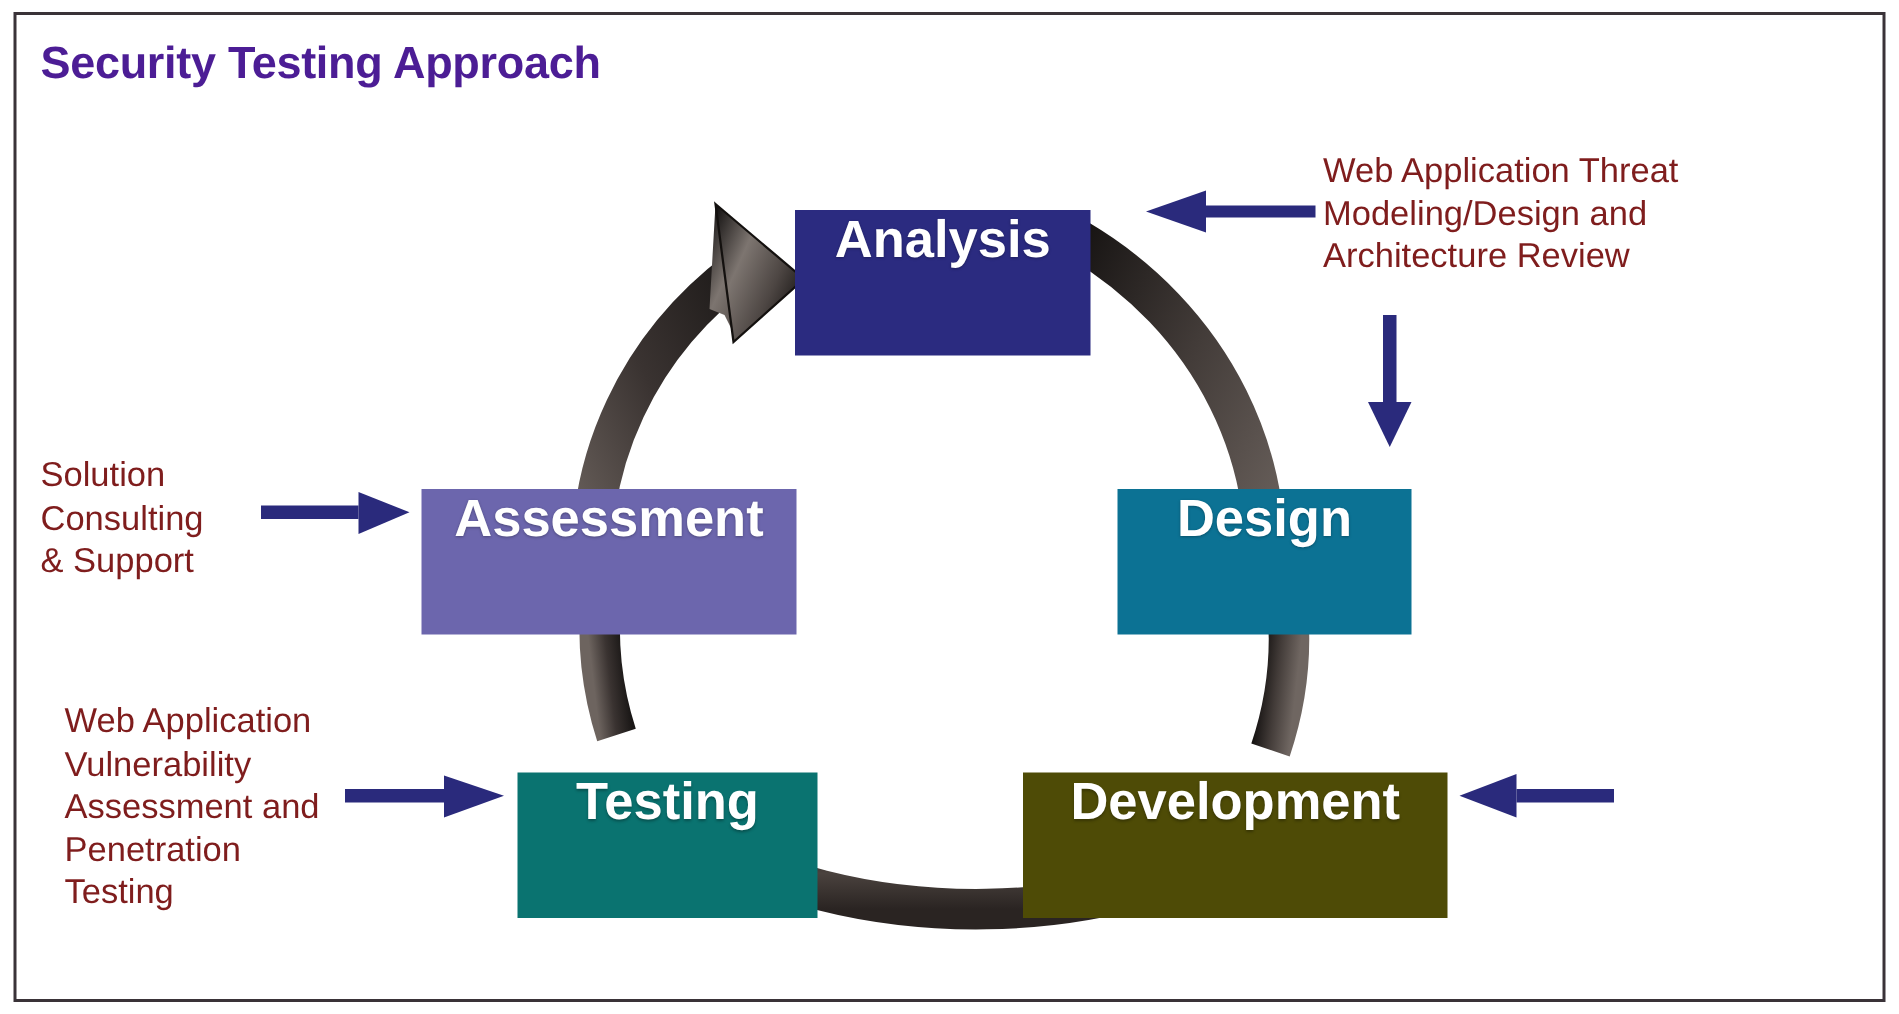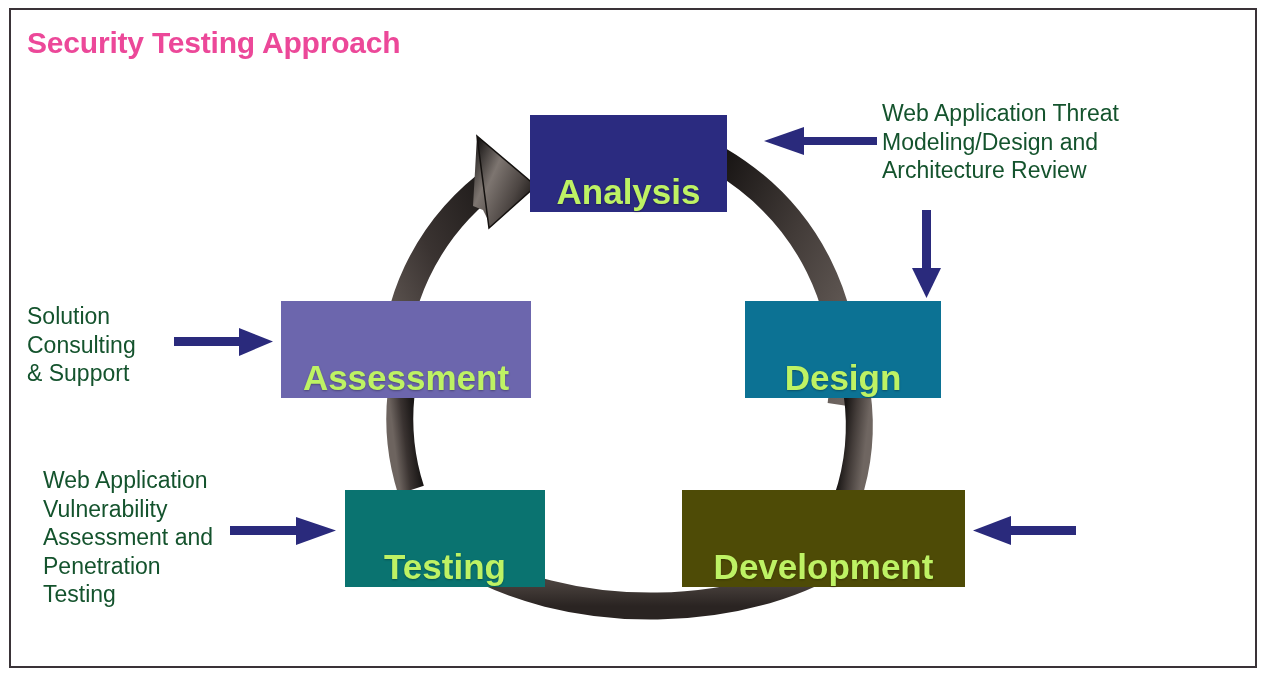--- a/index.html
+++ b/index.html
@@ -21,60 +21,61 @@
     border: 2px solid #3a3338;
     background: #ffffff;
   }
 
   #title {
     position: absolute;
     left: 16px;
     top: 16px;
     font-size: 30px;
     font-weight: bold;
-    color: #ec4899;
+    color: #4c1d95;
     letter-spacing: -0.2px;
     white-space: nowrap;
   }
 
   
   #ring-layer {
     position: absolute;
     left: 0; top: 0;
     width: 1248px; height: 660px;
     pointer-events: none;
   }
 
   
   .stage {
     position: absolute;
     display: flex;
-    align-items: flex-end;
+    align-items: flex-start;
     justify-content: center;
-    color: #bef264;
+    color: #ffffff;
     font-weight: bold;
     letter-spacing: 0px;
     text-shadow: 0 1px 2px rgba(0,0,0,0.30);
+    margin-top: 25px;
   }
 
   #stage-analysis    { left: 519px; top: 105px; width: 197px; height: 97px;
                        background: #2b2b80; font-size: 35px; }
   #stage-design      { left: 734px; top: 291px; width: 196px; height: 97px;
                        background: #0c7294; font-size: 35px; }
   #stage-development { left: 671px; top: 480px; width: 283px; height: 97px;
                        background: #4e4b06; font-size: 35px; }
   #stage-testing     { left: 334px; top: 480px; width: 200px; height: 97px;
                        background: #0a7370; font-size: 35px; }
   #stage-maintenance { left: 270px; top: 291px; width: 250px; height: 97px;
                        background: #6c66ad; font-size: 35px; }
 
   
   .caption {
     position: absolute;
-    color: #14532d;
+    color: #7f1d1d;
     font-size: 23px;
     line-height: 28.5px;
     white-space: pre-line;
   }
 
   #cap-threat      { left: 871px; top: 89px;  width: 330px; }
   #cap-solution    { left: 16px;  top: 292px; width: 160px; }
   #cap-vuln        { left: 32px;  top: 456px; width: 225px; }
   #cap-source      { left: 1076px; top: 456px; width: 180px; }
 

